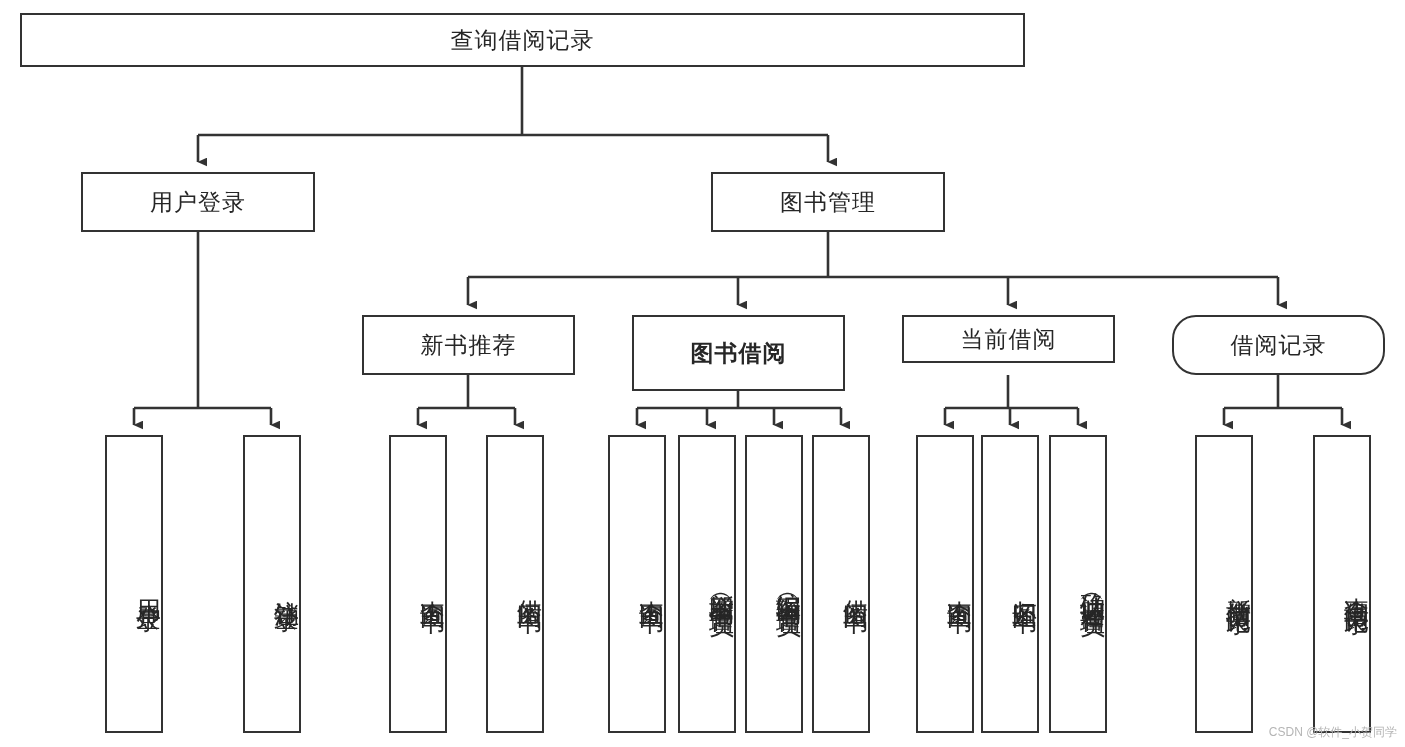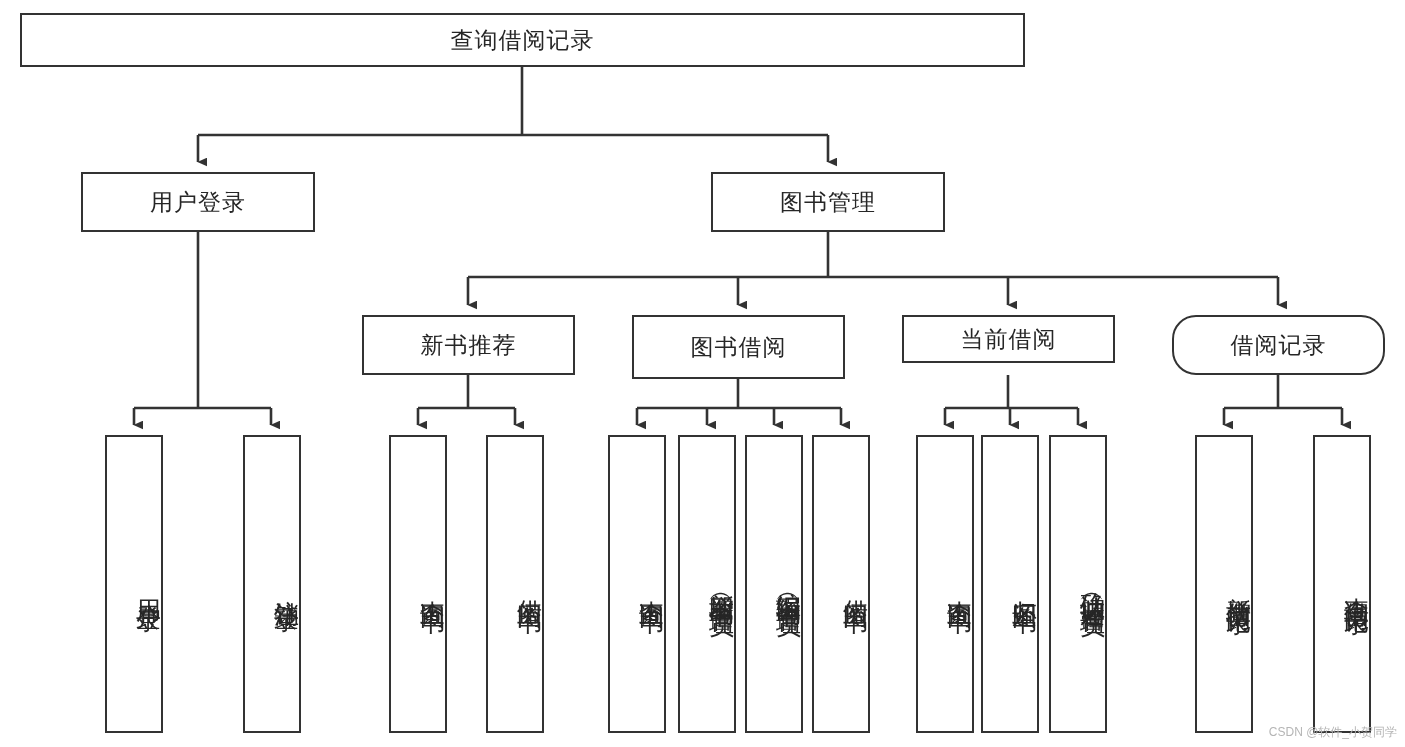--- a/index.html
+++ b/index.html
@@ -132,21 +132,21 @@
   <div class="node node-h" style="left:81px; top:172px; width:234px; height:60px;">
     <span>用户登录</span>
   </div>
   <div class="node node-h" style="left:362px; top:315px; width:213px; height:60px;">
     <span>新书推荐</span>
   </div>
 
   <div class="node node-h" style="left:711px; top:172px; width:234px; height:60px;">
     <span>图书管理</span>
   </div>
-  <div class="node node-h" style="left:632px; top:315px; width:213px; height:64px;">
+  <div class="node node-h" style="left:632px; top:315px; width:213px; height:76px;font-weight:bold;">
     <span>图书借阅</span>
   </div>
   <div class="node node-h" style="left:902px; top:315px; width:213px; height:48px;">
     <span>当前借阅</span>
   </div>
   <div class="node node-h" style="left:1172px; top:315px; width:213px; height:60px;border-radius:24px;">
     <span>借阅记录</span>
   </div>
 
   <div class="node node-v" style="left:105px; top:435px; width:58px; height:298px;">

